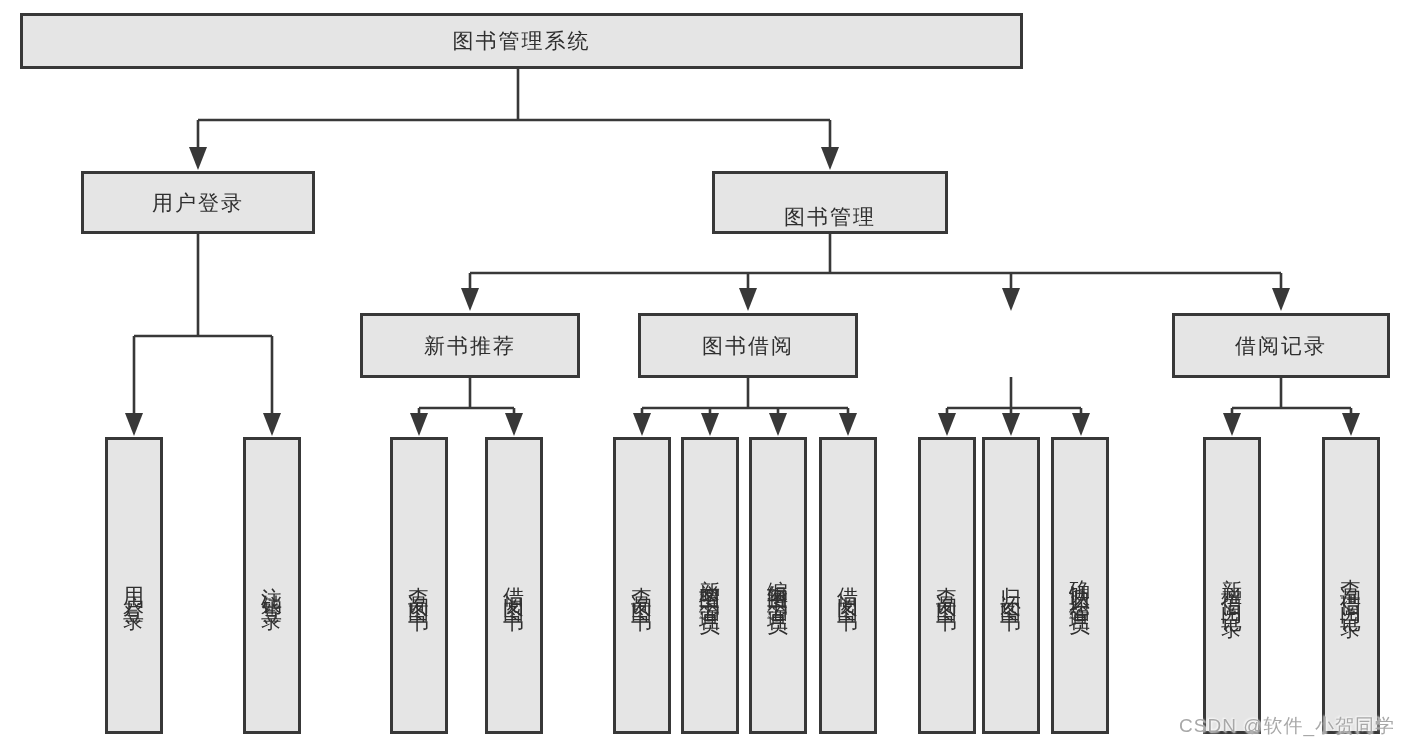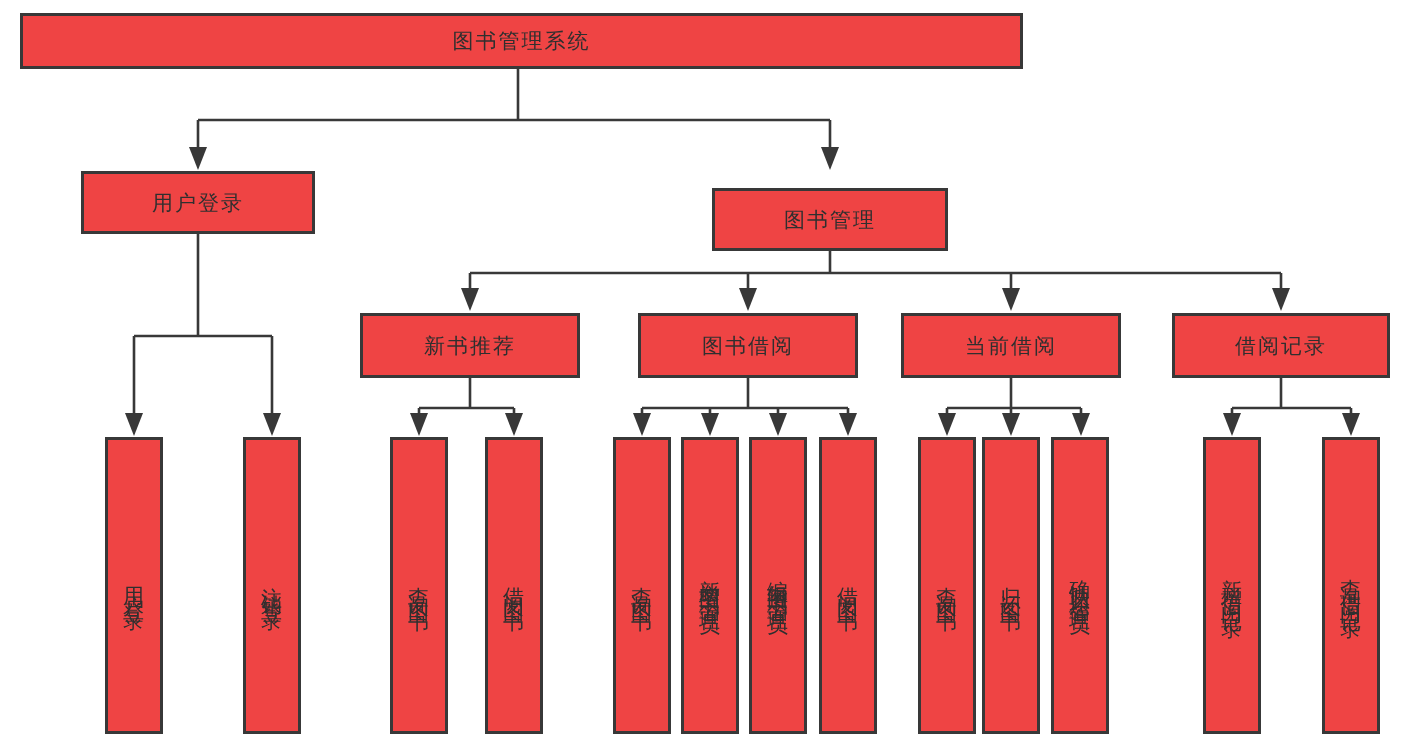--- a/index.html
+++ b/index.html
@@ -12,21 +12,21 @@
   .stage{
     position:relative;width:1405px;height:747px;overflow:hidden;
     background:var(--color-background);
     font-family:"Liberation Sans",sans-serif;
     color:var(--color-text);
   }
   .connectors{position:absolute;left:0;top:0;width:1405px;height:747px;}
   .connectors path{stroke:var(--color-line);stroke-width:2.6;fill:none;}
   .connectors polygon{fill:var(--color-line);stroke:none;}
   .box{
-    position:absolute;box-sizing:border-box;background:#ef4444;
+    position:absolute;box-sizing:border-box;background:#e5e5e5;
     border:3px solid var(--color-line);
     display:flex;align-items:center;justify-content:center;
   }
   .hlabel{font-size:21px;letter-spacing:2px;white-space:nowrap;}
   .leaf .vlabel{
     writing-mode:vertical-rl;
     font-size:21px;letter-spacing:8px;line-height:1;
     white-space:nowrap;
   }
   .leaf.long .vlabel{letter-spacing:5px;}
@@ -76,32 +76,29 @@
     <polygon points="1342,413 1360,413 1351,436"></polygon>
   </svg>
 
   <div class="box" style="left:20px;top:13px;width:1003px;height:56px;">
     <span class="hlabel">图书管理系统</span>
   </div>
 
   <div class="box" style="left:81px;top:171px;width:234px;height:63px;">
     <span class="hlabel">用户登录</span>
   </div>
-  <div class="box" style="left:712px;top:188px;width:236px;height:63px;">
+  <div class="box" style="left:712px;top:171px;width:236px;height:63px;align-items:flex-end;">
     <span class="hlabel">图书管理</span>
   </div>
 
   <div class="box" style="left:638px;top:313px;width:220px;height:65px;">
     <span class="hlabel">图书借阅</span>
   </div>
   <div class="box" style="left:360px;top:313px;width:220px;height:65px;">
     <span class="hlabel">新书推荐</span>
-  </div>
-  <div class="box" style="left:901px;top:313px;width:220px;height:65px;">
-    <span class="hlabel">当前借阅</span>
   </div>
   <div class="box" style="left:1172px;top:313px;width:218px;height:65px;">
     <span class="hlabel">借阅记录</span>
   </div>
 
   <div class="box leaf" style="left:105px;top:437px;width:58px;height:297px;">
     <span class="vlabel">用户登录</span>
   </div>
   <div class="box leaf" style="left:243px;top:437px;width:58px;height:297px;">
     <span class="vlabel">注销登录</span>
@@ -137,14 +134,15 @@
     <span class="vlabel">确认归还（管理员）</span>
   </div>
 
   <div class="box leaf" style="left:1203px;top:437px;width:58px;height:297px;">
     <span class="vlabel">新增借阅记录</span>
   </div>
   <div class="box leaf" style="left:1322px;top:437px;width:58px;height:297px;">
     <span class="vlabel">查询借阅记录</span>
   </div>
 
+  <div class="watermark">CSDN @软件_小贺同学</div>
 
 </div>
 
 </body></html>

